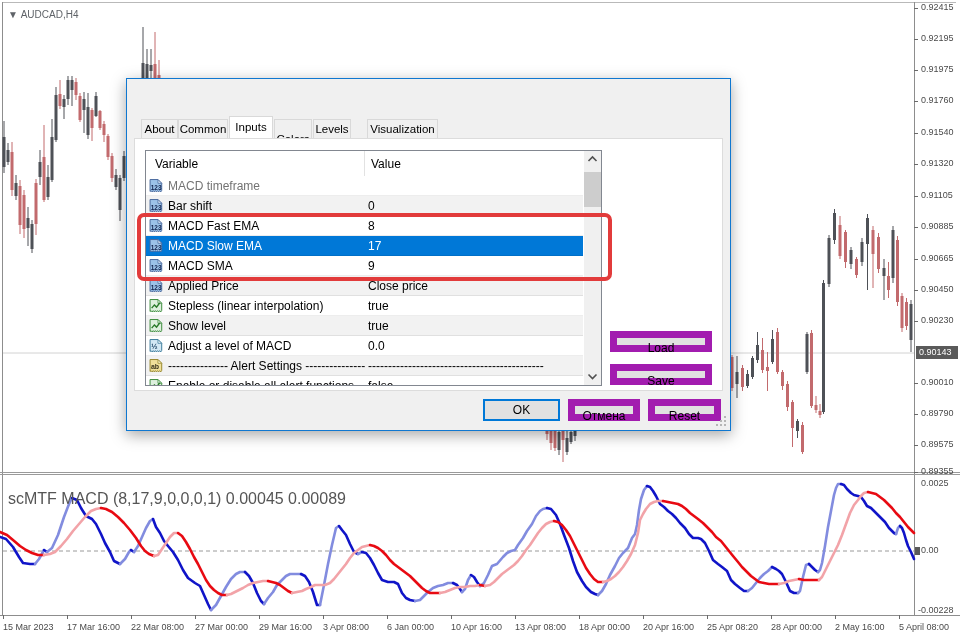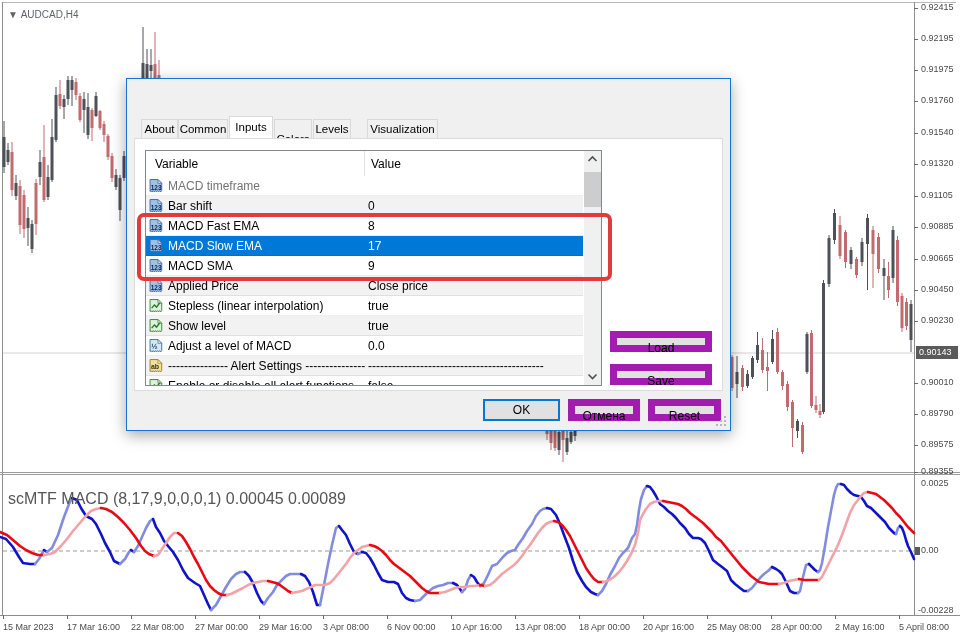--- a/index.html
+++ b/index.html
@@ -283,31 +283,31 @@
     <div style="position:absolute;left:67px;top:622px;">17 Mar 16:00</div>
     <div style="position:absolute;left:67px;top:615px;width:1px;height:4px;background:#6a6a6a;"></div>
     <div style="position:absolute;left:131px;top:622px;">22 Mar 08:00</div>
     <div style="position:absolute;left:131px;top:615px;width:1px;height:4px;background:#6a6a6a;"></div>
     <div style="position:absolute;left:195px;top:622px;">27 Mar 00:00</div>
     <div style="position:absolute;left:195px;top:615px;width:1px;height:4px;background:#6a6a6a;"></div>
     <div style="position:absolute;left:259px;top:622px;">29 Mar 16:00</div>
     <div style="position:absolute;left:259px;top:615px;width:1px;height:4px;background:#6a6a6a;"></div>
     <div style="position:absolute;left:323px;top:622px;">3 Apr 08:00</div>
     <div style="position:absolute;left:323px;top:615px;width:1px;height:4px;background:#6a6a6a;"></div>
-    <div style="position:absolute;left:387px;top:622px;">6 Nov 00:00</div>
+    <div style="position:absolute;left:387px;top:622px;">6 Jan 00:00</div>
     <div style="position:absolute;left:387px;top:615px;width:1px;height:4px;background:#6a6a6a;"></div>
     <div style="position:absolute;left:451px;top:622px;">10 Apr 16:00</div>
     <div style="position:absolute;left:451px;top:615px;width:1px;height:4px;background:#6a6a6a;"></div>
     <div style="position:absolute;left:515px;top:622px;">13 Apr 08:00</div>
     <div style="position:absolute;left:515px;top:615px;width:1px;height:4px;background:#6a6a6a;"></div>
     <div style="position:absolute;left:579px;top:622px;">18 Apr 00:00</div>
     <div style="position:absolute;left:579px;top:615px;width:1px;height:4px;background:#6a6a6a;"></div>
     <div style="position:absolute;left:643px;top:622px;">20 Apr 16:00</div>
     <div style="position:absolute;left:643px;top:615px;width:1px;height:4px;background:#6a6a6a;"></div>
-    <div style="position:absolute;left:707px;top:622px;">25 May 08:00</div>
+    <div style="position:absolute;left:707px;top:622px;">25 Apr 08:20</div>
     <div style="position:absolute;left:707px;top:615px;width:1px;height:4px;background:#6a6a6a;"></div>
     <div style="position:absolute;left:771px;top:622px;">28 Apr 00:00</div>
     <div style="position:absolute;left:771px;top:615px;width:1px;height:4px;background:#6a6a6a;"></div>
     <div style="position:absolute;left:835px;top:622px;">2 May 16:00</div>
     <div style="position:absolute;left:835px;top:615px;width:1px;height:4px;background:#6a6a6a;"></div>
     <div style="position:absolute;left:899px;top:622px;">5 April 08:00</div>
     <div style="position:absolute;left:899px;top:615px;width:1px;height:4px;background:#6a6a6a;"></div>
   </div>
 
 <div style="position:absolute;left:126px;top:78px;width:605px;height:353px;background:#f0f0f0;

